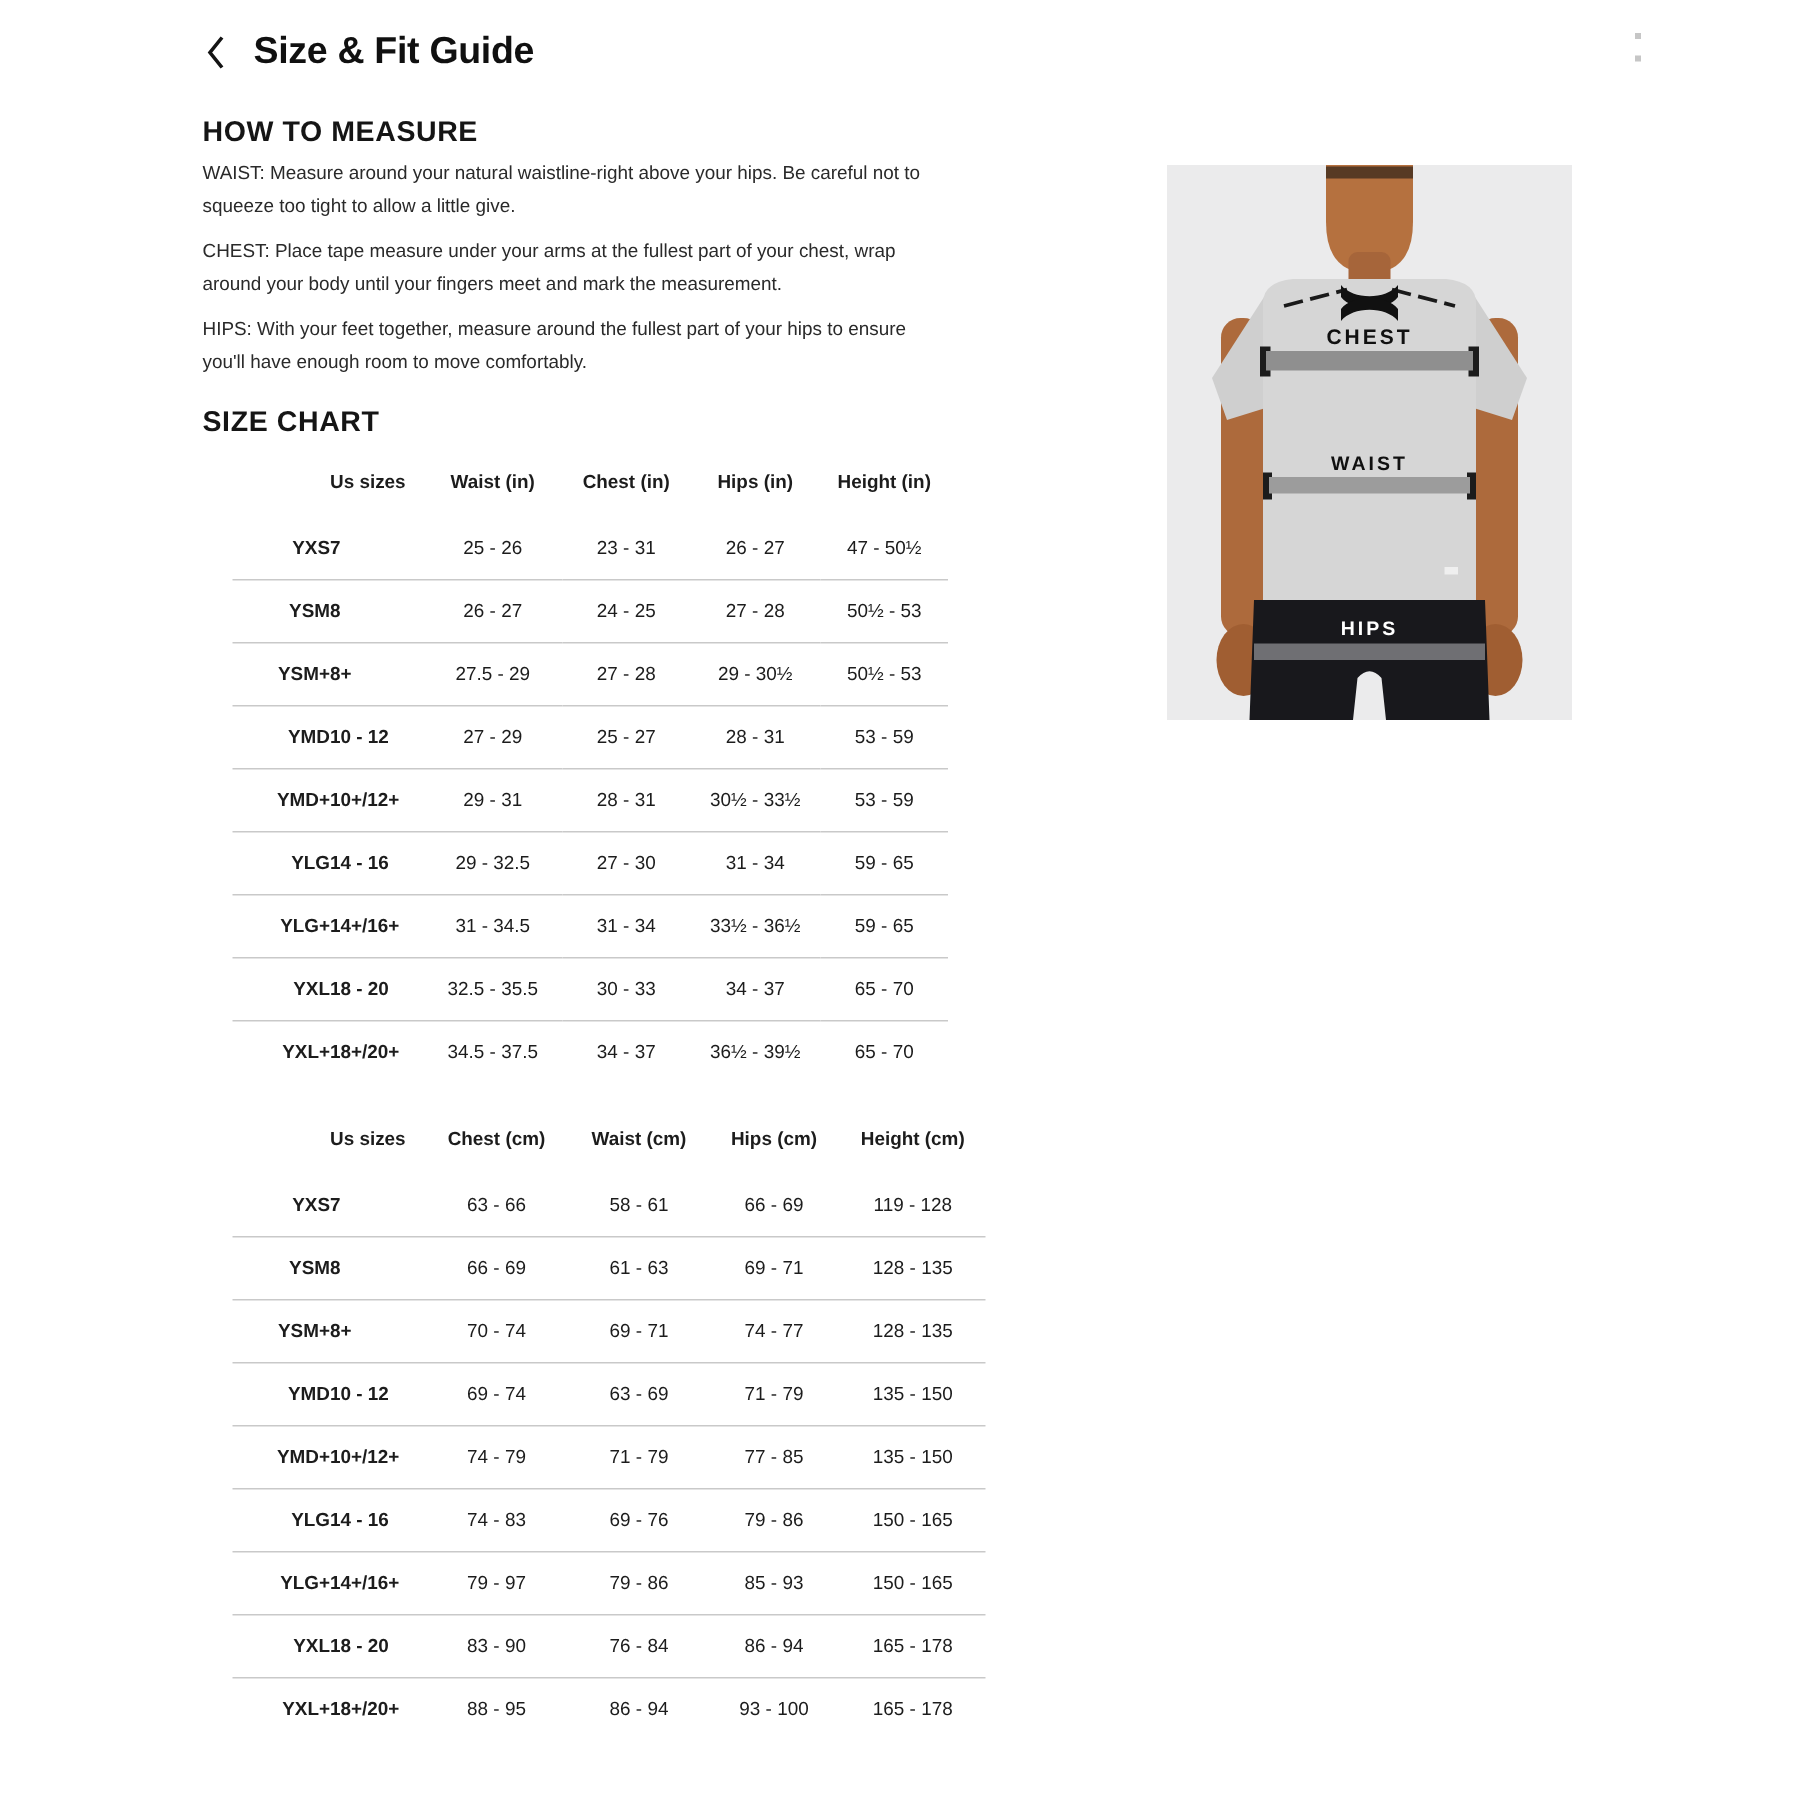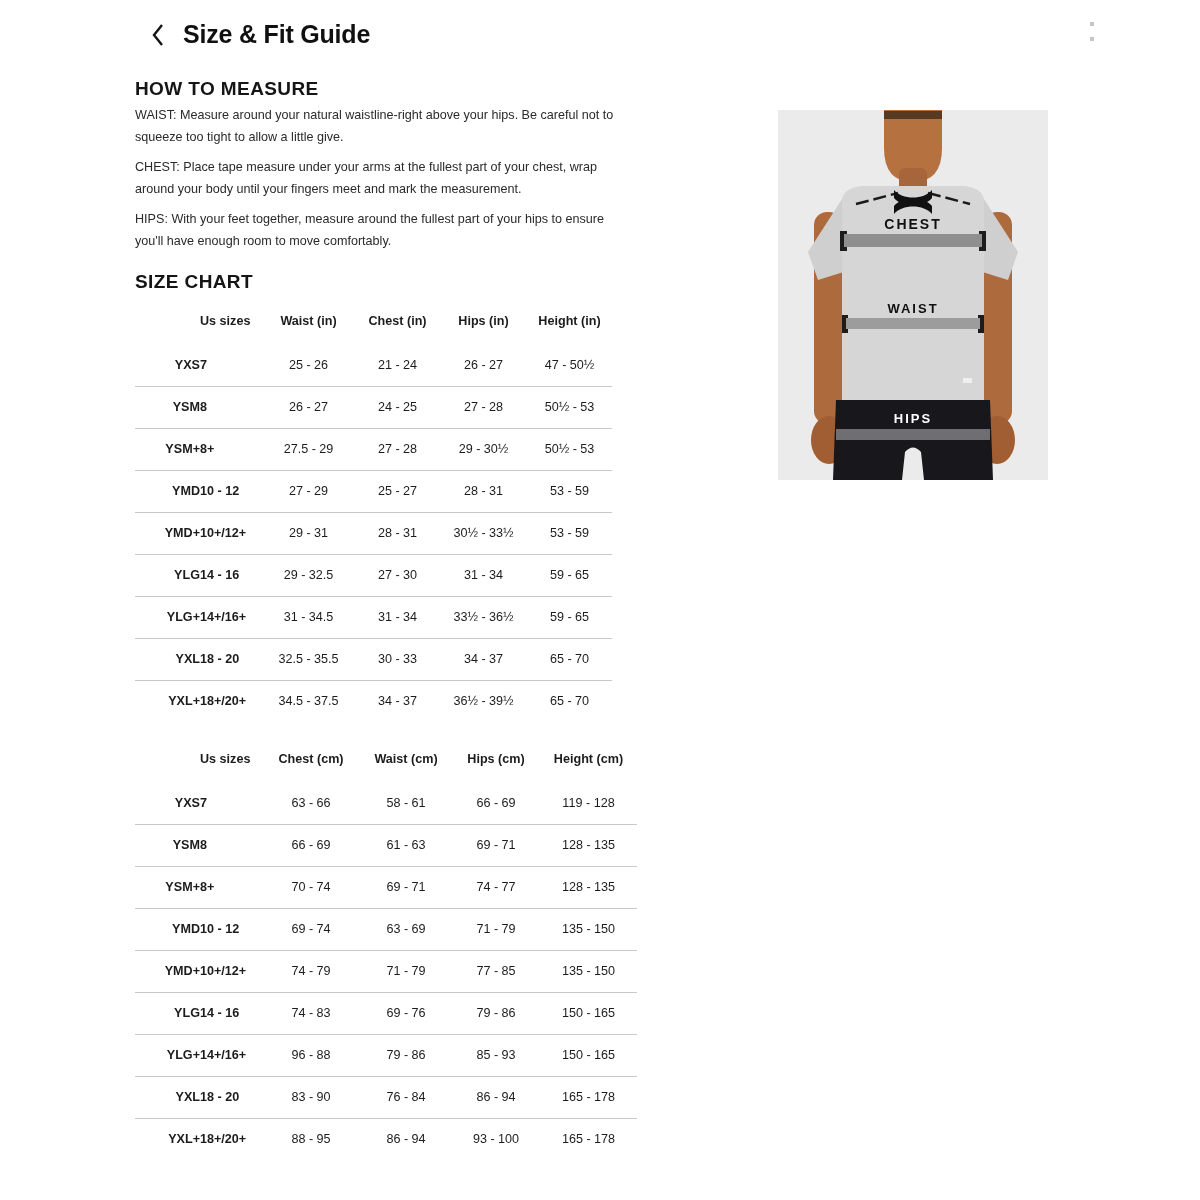--- a/index.html
+++ b/index.html
@@ -1,35 +1,35 @@
 <!DOCTYPE html>
 <html><head>
 <meta charset="utf-8">
 <style>
   * { margin:0; padding:0; box-sizing:border-box; }
   html,body { width:1200px; height:1200px; background:#ffffff; overflow:hidden;
               font-family:"Liberation Sans", sans-serif; color:#1b1b1b; }
   .abs { position:absolute; }
 
   
-  #page-header { left:150px; top:20px; display:flex; align-items:center; gap:17px; }
+  #page-header { left:136px; top:20px; display:flex; align-items:center; gap:17px; }
   #back-btn { width:16px; height:26px; background:none; border:none; cursor:pointer; padding:0; }
   #page-title { font-size:25px; font-weight:800; letter-spacing:-0.2px; color:#101010; }
 
   
   .section-heading { font-size:19px; font-weight:800; letter-spacing:0.4px; color:#151515; }
   #how-heading  { left:135px; top:78px; }
   #size-heading { left:135px; top:271px; }
 
   
   #measure-paras { left:135px; top:104px; width:492px; }
   #measure-paras p { font-size:12.6px; line-height:22px; color:#2a2a2a; margin:0 0 8px 0; }
 
   
-  .size-table { border-collapse:collapse; table-layout:fixed; font-size:12.6px; color:#1c1c1c; }
+  .size-table { border-collapse:collapse; table-layout:fixed; font-size:12.6px; color:#1c1c1c;margin-left:20px; }
   #table-in { left:135px; top:310px; width:477px; }
   #table-cm { left:135px; top:748px; width:502px; }
   .size-table th { font-weight:800; font-size:12.6px; text-align:center; padding:4px 0 16px 0; white-space:nowrap; }
   .size-table td { text-align:center; height:42px; white-space:nowrap; }
   .size-table th:first-child, .size-table td:first-child { text-align:right; padding-left:6px; }
   .size-table th:nth-child(2), .size-table td:nth-child(2) { text-align:left; }
   .size-table td:first-child, .size-table td:nth-child(2) { font-weight:800; }
   .size-table tbody tr:not(:first-child) td { border-top:1px solid #c9c9c9; }
 
   
@@ -78,21 +78,21 @@
         <th>Chest (in)</th>
         <th>Hips (in)</th>
         <th>Height (in)</th>
       </tr>
     </thead>
   <tbody>
       <tr>
         <td>YXS</td>
         <td>7</td>
         <td>25 - 26</td>
-        <td>21 - 24</td>
+        <td>23 - 31</td>
         <td>26 - 27</td>
         <td>47 - 50½</td>
       </tr>
       <tr>
         <td>YSM</td>
         <td>8</td>
         <td>26 - 27</td>
         <td>24 - 25</td>
         <td>27 - 28</td>
         <td>50½ - 53</td>
@@ -220,21 +220,21 @@
         <td>YLG</td>
         <td>14 - 16</td>
         <td>74 - 83</td>
         <td>69 - 76</td>
         <td>79 - 86</td>
         <td>150 - 165</td>
       </tr>
       <tr>
         <td>YLG+</td>
         <td>14+/16+</td>
-        <td>96 - 88</td>
+        <td>79 - 97</td>
         <td>79 - 86</td>
         <td>85 - 93</td>
         <td>150 - 165</td>
       </tr>
       <tr>
         <td>YXL</td>
         <td>18 - 20</td>
         <td>83 - 90</td>
         <td>76 - 84</td>
         <td>86 - 94</td>

